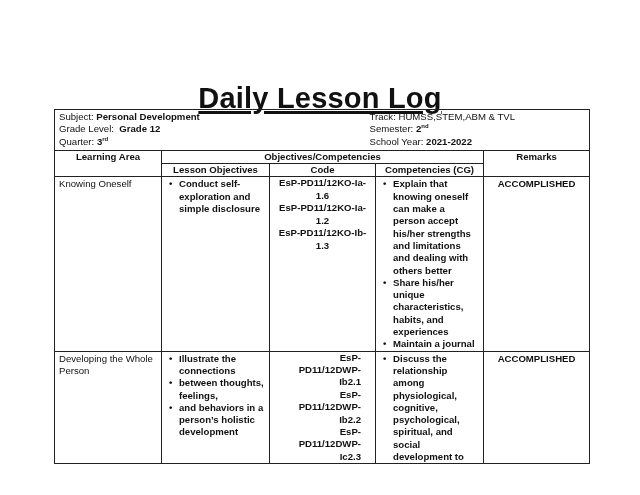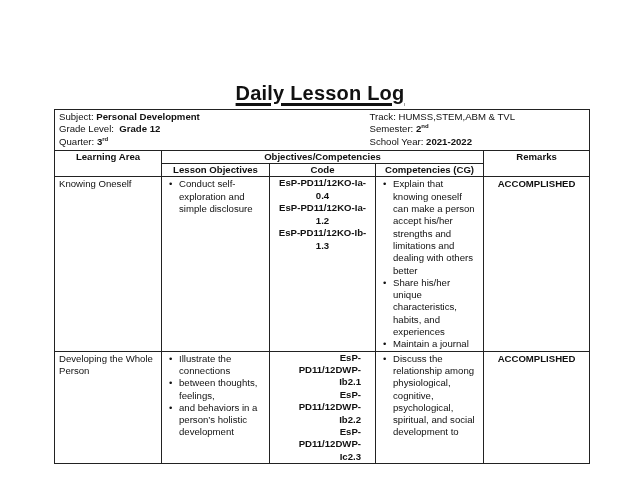--- a/index.html
+++ b/index.html
@@ -1,27 +1,27 @@
 <!DOCTYPE html>
 <html><head>
 <meta charset="utf-8">
 <style>
   html, body { margin:0; padding:0; background:#ffffff; }
   body { width:640px; height:495px; position:relative; overflow:hidden; font-family:"Liberation Sans", sans-serif; color:#111; }
-  .title { position:absolute; left:0; width:640px; top:82px; text-align:center; font-size:20px; font-weight:bold; text-decoration:underline; text-decoration-thickness:3px; text-underline-offset:3px; letter-spacing:0.2px; }
+  .title { position:absolute; left:0; width:640px; top:82px; text-align:center; font-size:29px; font-weight:bold; text-decoration:underline; text-decoration-thickness:3px; text-underline-offset:3px; letter-spacing:0.2px; }
   table { position:absolute; left:54px; top:109px; width:535px; border-collapse:collapse; font-size:9.6px; line-height:12.3px; table-layout:fixed; }
   td, th { border:1px solid #222; vertical-align:top; padding:0 4px; }
   th { font-weight:bold; text-align:center; padding-top:0; padding-bottom:0; }
   .info td { border-bottom:1px solid #222; padding:1px 4px 2px 4px; }
   .info .l { border-right:none; }
   .info div { height:12.3px; white-space:nowrap; }
   b { font-weight:bold; }
   sup { font-size:6px; line-height:0; vertical-align:super; font-weight:bold; }
   ul { margin:0; padding:0 0 0 13px; list-style:none; }
-  ul li { position:relative; }
+  ul li { position:relative;font-weight:bold; }
   ul li::before { content:"•"; position:absolute; left:-10px; top:0; }
   .code { text-align:center; font-weight:bold; }
   .code div { line-height:12.4px; }
   .remarks { text-align:center; font-weight:bold; padding-top:1px; }
   .la { padding-top:1px; }
   .row1 td { height:150px; }
   .row2 td { height:82px; }
   .code2 div { line-height:12.4px;text-align:right; }
 </style>
 </head>
@@ -62,21 +62,21 @@
   </tr>
 
   <tr class="row1">
     <td class="la">Knowing Oneself</td>
     <td class="la">
       <ul>
             <li>Conduct self-exploration and simple disclosure</li>
           </ul>
     </td>
     <td class="code">
-      <div>EsP-PD11/12KO-Ia-0.4</div>
+      <div>EsP-PD11/12KO-Ia-1.6</div>
       <div>EsP-PD11/12KO-Ia-1.2</div>
       <div>EsP-PD11/12KO-Ib-1.3</div>
     </td>
     <td class="la">
       <ul>
         <li>Explain that knowing oneself can make a person accept his/her strengths and limitations and dealing with others better</li>
         <li>Share his/her unique characteristics, habits, and experiences</li>
         <li>Maintain a journal</li>
       </ul>
     </td>

